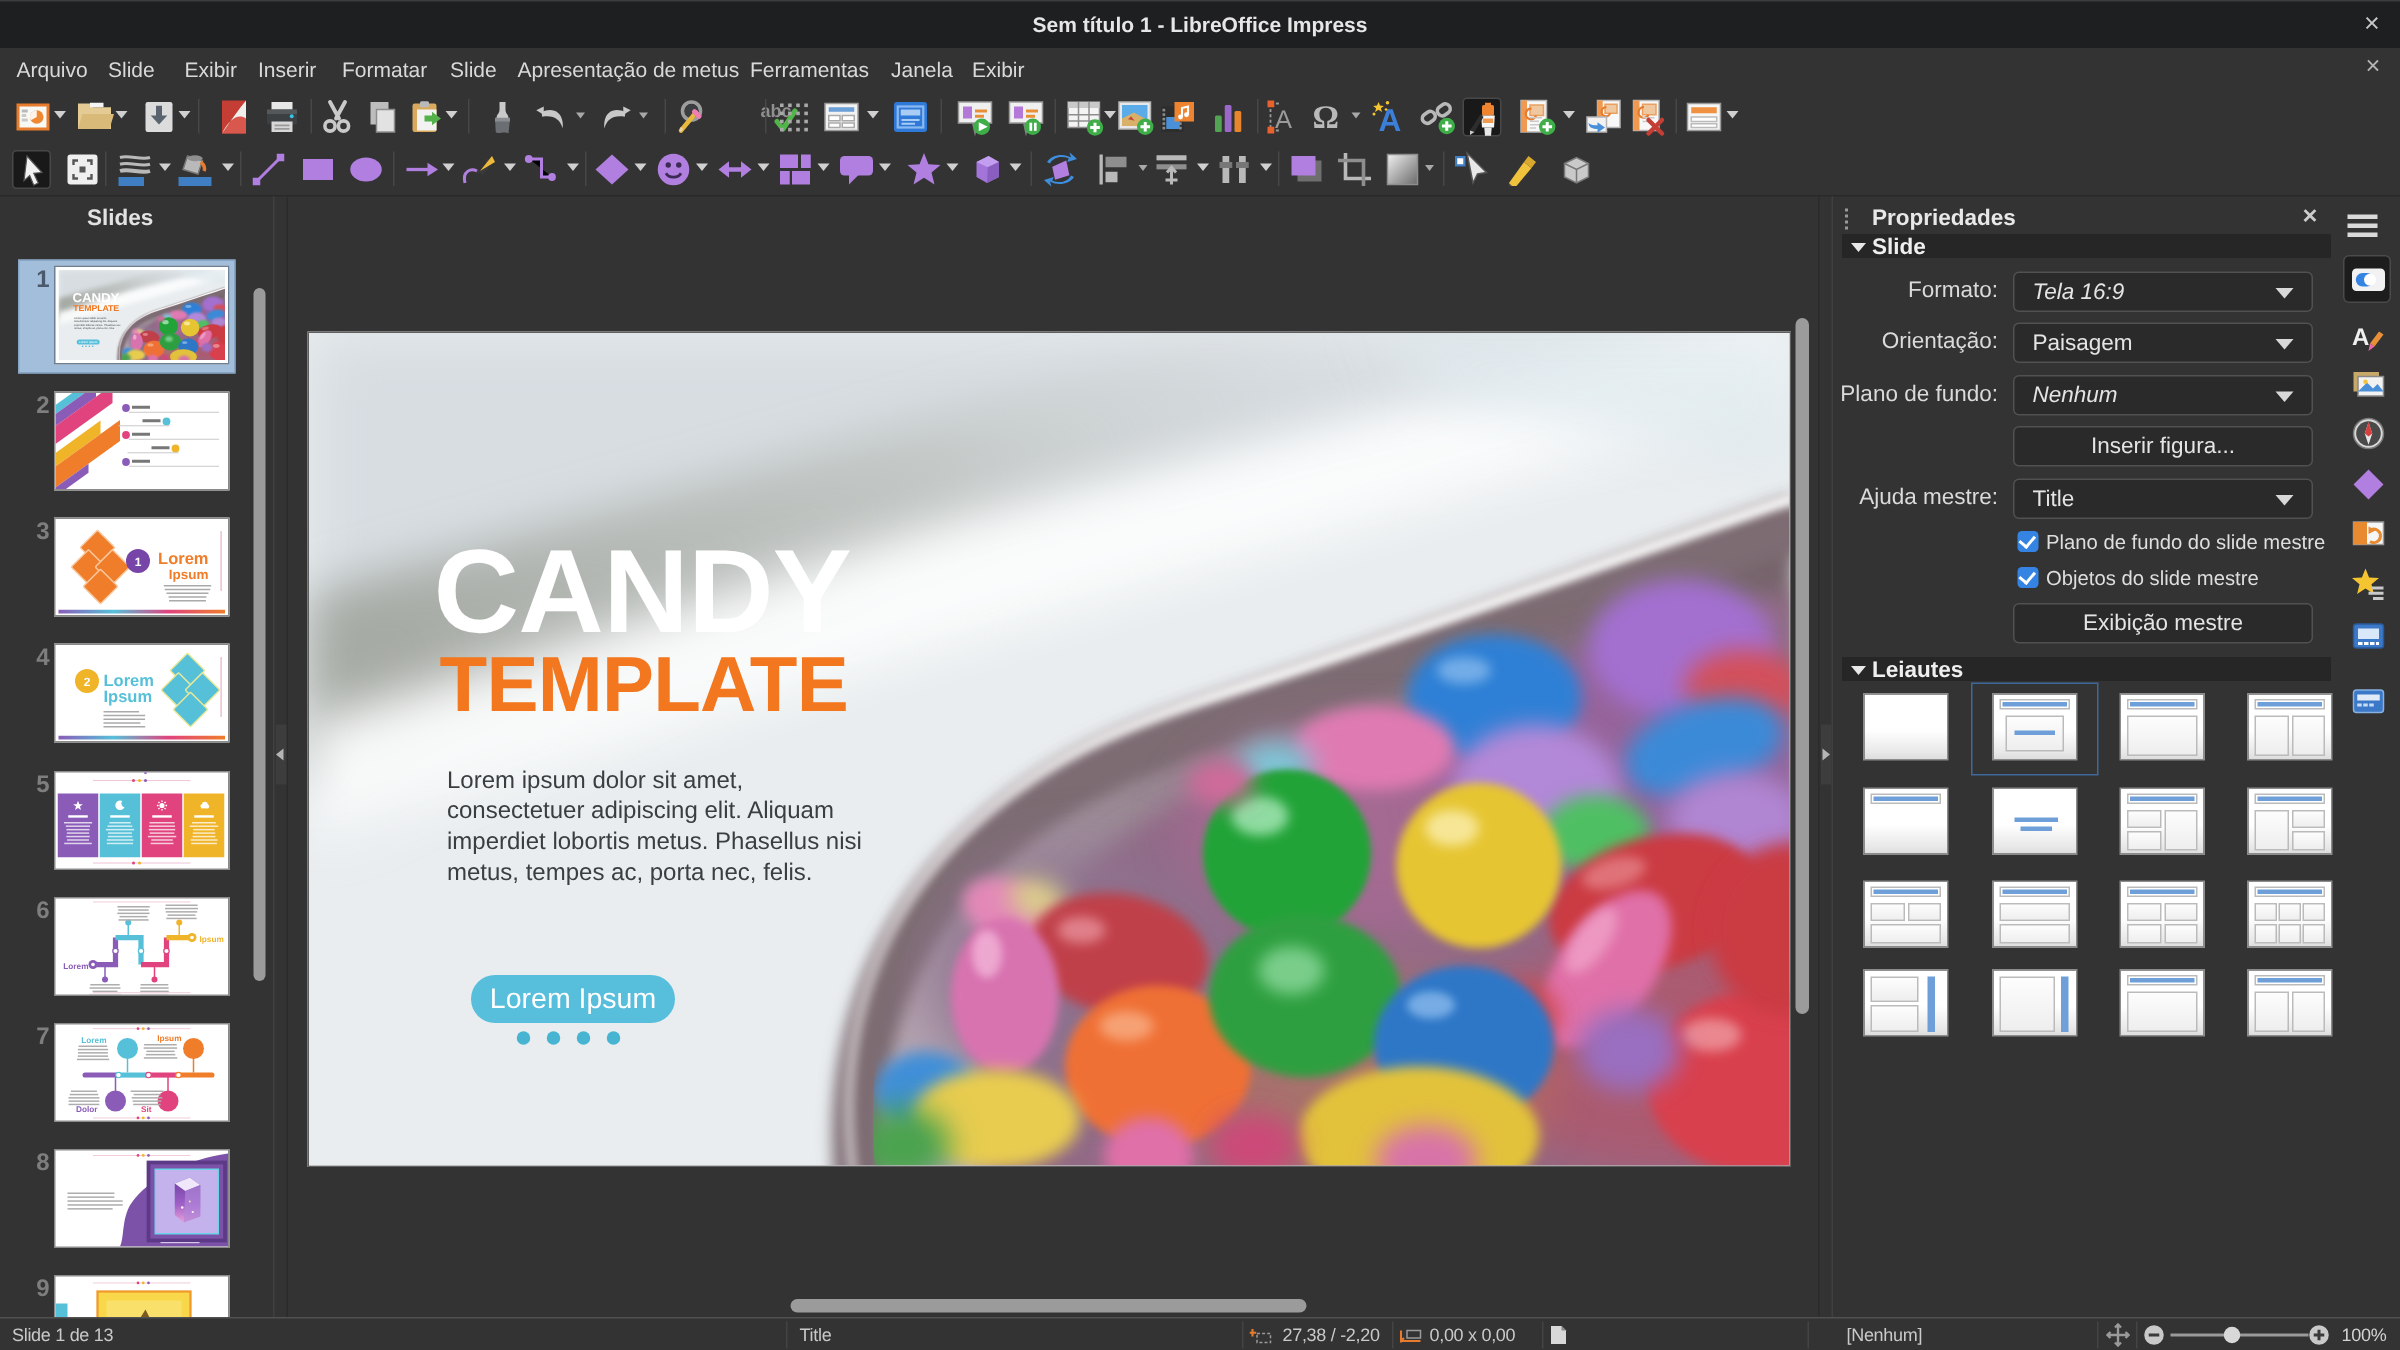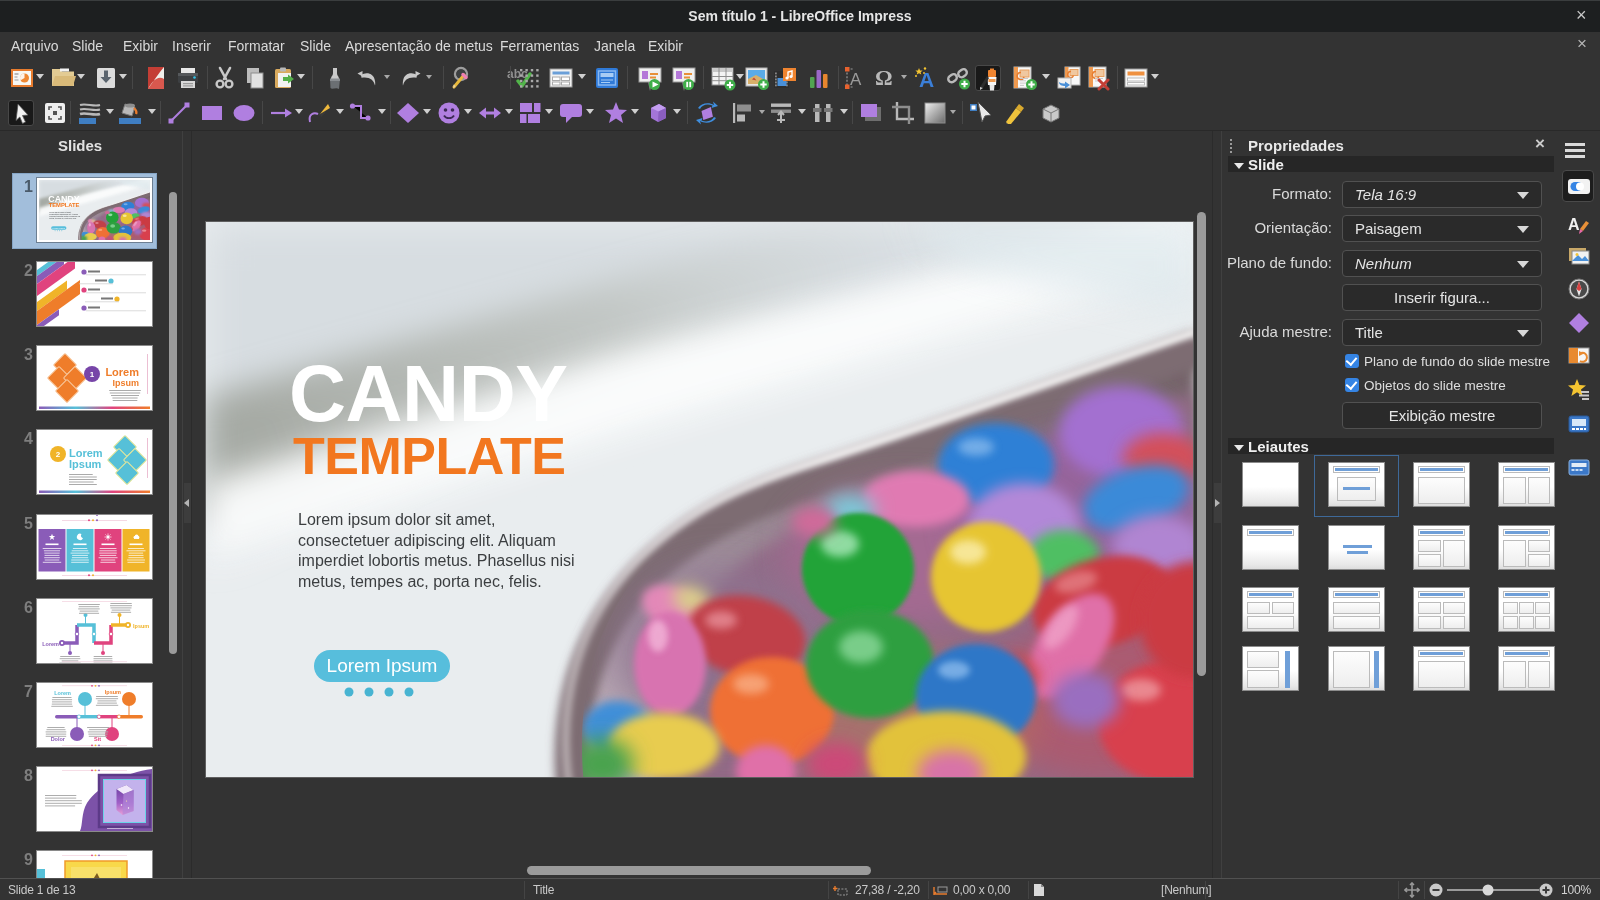--- a/index.html
+++ b/index.html
@@ -1283,21 +1283,21 @@
             <rect x="8.5" y="13" width="3" height="2"></rect>
             <rect x="12.5" y="13" width="3" height="2"></rect>
           </g>
         </svg></div>
 </div>
   <div id="statusbar">
     <span style="left:8px;">Slide 1 de 13</span>
     <span style="left:533px;">Title</span>
     <span style="left:855px;">27,38 / -2,20</span>
     <span style="left:953px;">0,00 x 0,00</span>
-    <span style="left:1147px;padding-left:14px;">[Nenhum]</span>
+    <span style="left:1217px;padding-left:14px;">[Nenhum]</span>
     <span style="left:1561px;color:#d2d2d2;">100%</span>
   <svg style="position:absolute;left:833px;top:5px;" width="16" height="13" viewBox="0 0 16 13">
         <path d="M2 2 L2 7 M0 4.5 L4.5 4.5" stroke="#e87c2e" stroke-width="1.4"></path>
         <rect x="5" y="5" width="9" height="6" fill="none" stroke="#9a9a9a" stroke-dasharray="2 1.4"></rect>
       </svg>
 <svg style="position:absolute;left:933px;top:5px;" width="17" height="13" viewBox="0 0 17 13">
         <path d="M1 3 L1 11 M1 10 L3 8 M1 10 L14 10" stroke="#e87c2e" stroke-width="1.4" fill="none"></path>
         <rect x="5" y="3" width="9" height="5" fill="none" stroke="#9a9a9a"></rect>
       </svg>
 <svg style="position:absolute;left:1033px;top:4px;" width="12" height="14" viewBox="0 0 12 14">

